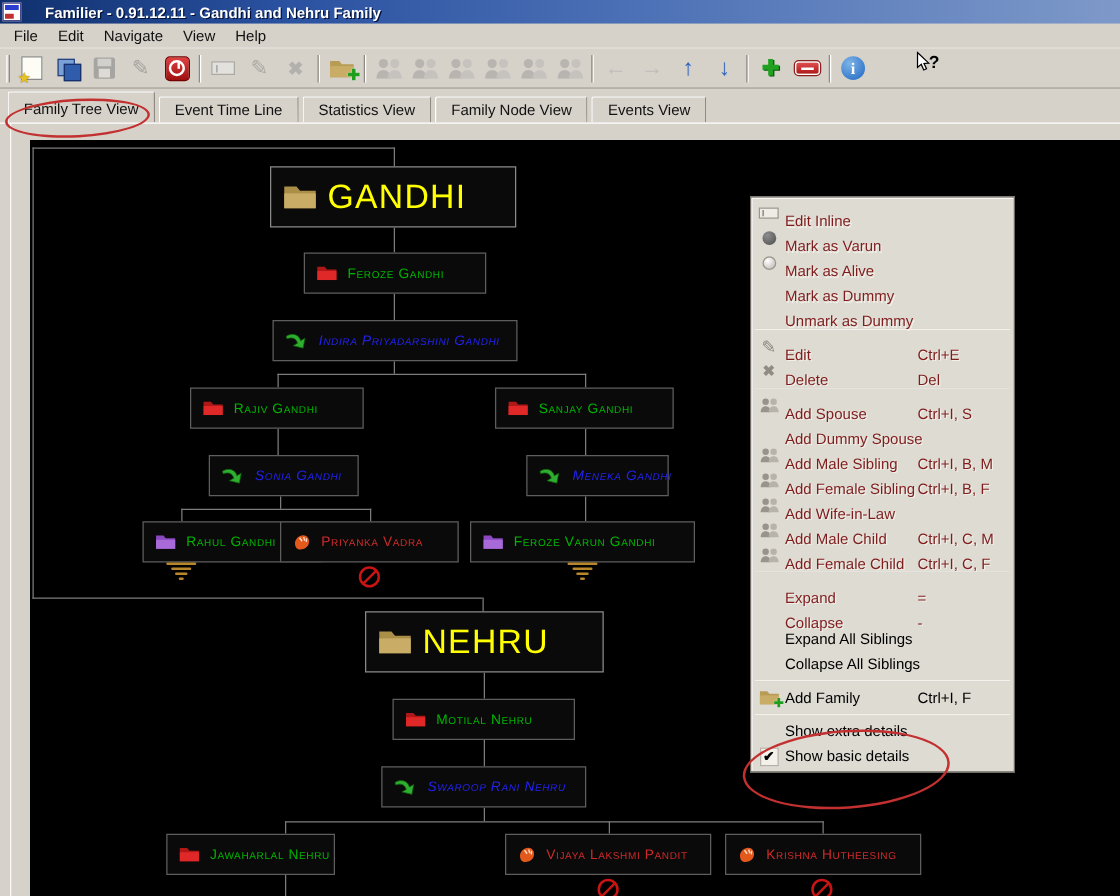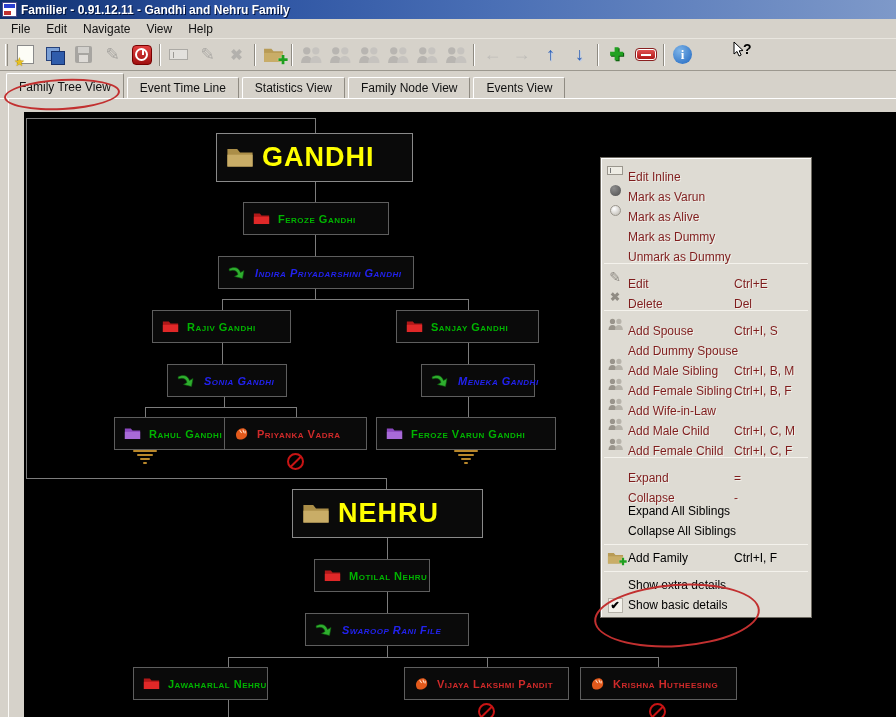--- a/index.html
+++ b/index.html
@@ -7,21 +7,21 @@
   body { font-family:"Liberation Sans", sans-serif; background:#d6d2ca; position:relative; }
 
   
   .titlebar { position:absolute; left:0; top:0; width:896px; height:19px;
     background:linear-gradient(90deg,#10306e 0%,#2a51a0 25%,#4a6fb5 55%,#7e99c9 100%);
     display:flex; align-items:center; padding-left:2px; }
   .app-icon { width:15px; height:15px; margin-right:4px; background:#fff; border:1px solid #4a4a8a;
     position:relative; overflow:hidden; }
   .app-icon::before { content:""; position:absolute; left:1px; top:1px; width:11px; height:4px; background:#2a3fd0; }
   .app-icon::after { content:""; position:absolute; left:1px; bottom:1px; width:7px; height:4px; background:#c03030; }
-  .title-text { color:#fff; font-size:12px; font-weight:bold; text-shadow:1px 1px 0 #00113a; white-space:nowrap; }
+  .title-text { color:#fff; font-size:12px; font-weight:bold; text-shadow:1px 1px 0 #00113a; white-space:nowrap;margin-left:15px; }
 
   .menubar { position:absolute; left:0; top:19px; width:896px; height:20px; background:#d6d2ca;
     display:flex; align-items:center; gap:2px; padding-left:4px; border-bottom:1px solid #e9e6df; }
   .menubar .mitem { font-size:12px; color:#111; padding:2px 7px; }
 
   .toolbar { position:absolute; left:0; top:39px; width:896px; height:32px; background:#d6d2ca;
     display:flex; align-items:center; padding-left:2px; border-bottom:1px solid #9c988f; }
   .grip { width:3px; height:22px; border-left:1px solid #fff; border-right:1px solid #8f8b82; margin:0 3px; }
   .tsep { width:2px; height:22px; border-left:1px solid #8f8b82; border-right:1px solid #fff; margin:0 3px; }
   .tbtn { width:29px; height:28px; display:flex; align-items:center; justify-content:center; position:relative; }
@@ -68,21 +68,21 @@
     padding:3px 12px 4px 12px; margin-right:3px; border-radius:2px 2px 0 0; height:21px; white-space:nowrap; }
   .tab.active { height:25px; padding-top:6px; font-weight:normal; box-shadow:0 1px 0 #d6d2ca; }
   .tabpage-top { position:absolute; left:0; top:98px; width:896px; height:1px; background:#fff; }
 
   
   .gutter-line { position:absolute; left:8px; top:99px; width:1px; height:618px; background:#fbfaf7; }
   .canvas { position:absolute; left:24px; top:112px; width:872px; height:605px; background:#000; overflow:hidden; }
   .seg { position:absolute; background:#7c7c7c; }
   .node { position:absolute; background:#0a0a0a; border:1px solid #5e5e5e; display:flex; align-items:center; gap:8px; padding-left:9px; }
   .node.family { border-color:#8a8a8a; }
-  .node .lbl { font-size:11px; font-weight:bold; font-variant:small-caps; letter-spacing:.5px; white-space:nowrap; }
+  .node .lbl { font-size:11px; font-weight:normal; font-variant:small-caps; letter-spacing:.5px; white-space:nowrap; }
   .node.family .lbl { font-size:27px; color:#ffff00; font-variant:normal; letter-spacing:1px; }
   .node.dead .lbl, .node.alive .lbl { color:#00b400; }
   .node.link .lbl { color:#2222ee; font-style:italic; }
   .node.outf .lbl { color:#cf2a2a; }
   .nicon { display:inline-flex; flex:none; }
 
   .marker-expand { position:absolute; width:28px; height:22px; display:flex; flex-direction:column; align-items:center; gap:2px; }
   .marker-expand i { display:block; height:2px; background:#b8872b; border-radius:1px; }
   .marker-expand i:nth-child(1){ width:24px; } .marker-expand i:nth-child(2){ width:16px; }
   .marker-expand i:nth-child(3){ width:10px; } .marker-expand i:nth-child(4){ width:4px; }
@@ -421,36 +421,36 @@
     </div>
     <div class="node family" style="left: 268px; top: 377px; width: 191px; height: 49px;">
       <span class="nicon">
         <svg width="28" height="21" viewBox="0 0 20 15">
           <path d="M1 4 l0 -2.5 7 0 2 2.5 9 0 0 10 -18 0 Z" fill="#ab8e48"></path>
           <rect x="1" y="5.5" width="18" height="8.5" fill="#c9ad67"></rect>
         </svg>
       </span>
       <span class="lbl">NEHRU</span>
     </div>
-    <div class="node dead" style="left: 290px; top: 447px; width: 116px; height: 33px;">
+    <div class="node dead" style="left: 290px; top: 447px; width: 146px; height: 33px;">
       <span class="nicon">
         <svg width="17" height="13" viewBox="0 0 20 15">
           <path d="M1 4 l0 -2.5 7 0 2 2.5 9 0 0 10 -18 0 Z" fill="#b01818"></path>
           <rect x="1" y="5.5" width="18" height="8.5" fill="#e02828"></rect>
         </svg>
       </span>
       <span class="lbl">Motilal Nehru</span>
     </div>
     <div class="node link" style="left: 281px; top: 501px; width: 164px; height: 33px;">
       <span class="nicon">
         <svg width="19" height="14" viewBox="0 0 19 14">
           <path d="M1 3 C6 0 11 1.5 12.5 6.5 L16 4.5 L14.5 12.5 L6.5 10.5 L10 8.5 C9 4.5 5.5 3.5 1.5 5 Z" fill="#2fae2f" stroke="#0c5c0c" stroke-width=".6"></path>
         </svg>
       </span>
-      <span class="lbl">Swaroop Rani File</span>
+      <span class="lbl">Swaroop Rani Nehru</span>
     </div>
     <div class="node dead" style="left: 109px; top: 555px; width: 135px; height: 33px;">
       <span class="nicon">
         <svg width="17" height="13" viewBox="0 0 20 15">
           <path d="M1 4 l0 -2.5 7 0 2 2.5 9 0 0 10 -18 0 Z" fill="#b01818"></path>
           <rect x="1" y="5.5" width="18" height="8.5" fill="#e02828"></rect>
         </svg>
       </span>
       <span class="lbl">Jawaharlal Nehru</span>
     </div>

